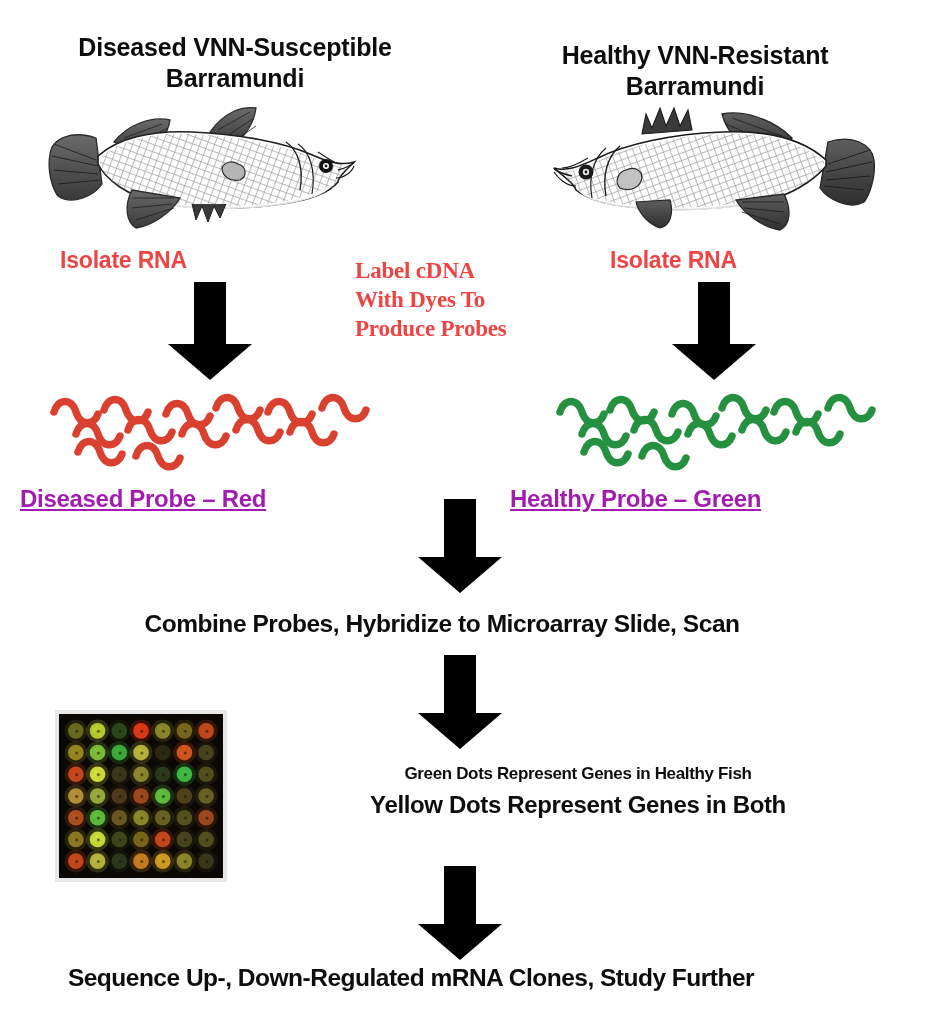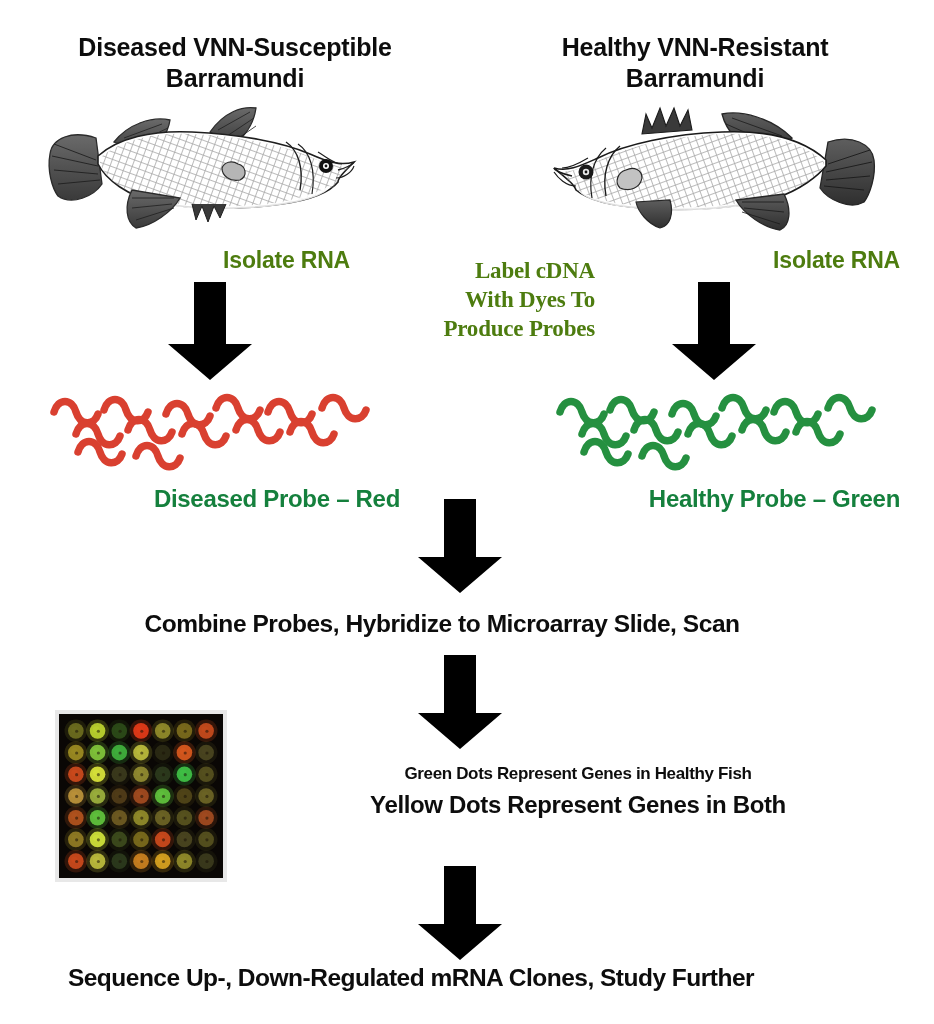--- a/index.html
+++ b/index.html
@@ -25,31 +25,32 @@
     font-size: 25px;
     line-height: 31px;
     color: #0d0d0d;
     text-align: center;
     letter-spacing: -0.2px;
   }
   .step-label {
     font-weight: bold;
     font-size: 23px;
     line-height: 29px;
-    color: #4d7c0f;
-    text-align: right;
+    color: #ef4444;
+    text-align: left;
     letter-spacing: -0.2px;
   }
   .body-label {
     font-weight: bold;
     font-size: 24px;
     line-height: 30px;
-    color: #15803d;
-    text-align: right;
+    color: #a21caf;
+    text-align: left;
     letter-spacing: -0.3px;
+    text-decoration: underline;
   }
   .wide-label {
     font-weight: bold;
     font-size: 24.5px;
     line-height: 31px;
     color: #0d0d0d;
     text-align: center;
     letter-spacing: -0.45px;
     white-space: nowrap;
   }
@@ -62,21 +63,21 @@
 </head>
 <body>
 
 <div id="page">
 
   <div class="abs hdr" style="left:20px; top:32px; width:430px;">
     <div>Diseased VNN-Susceptible</div>
     <div>Barramundi</div>
   </div>
 
-  <div class="abs hdr" style="left:480px; top:32px; width:430px;">
+  <div class="abs hdr" style="left:480px; top:40px; width:430px;">
     <div>Healthy VNN-Resistant</div>
     <div>Barramundi</div>
   </div>
 
   <div class="abs fish-box" style="left:32px; top:104px;">
     <svg width="330" height="128" viewBox="0 0 330 128" aria-hidden="true">
       <defs>
         <pattern id="scaleL" width="7" height="7" patternUnits="userSpaceOnUse" patternTransform="rotate(20)">
           <path d="M0 3.5 L7 3.5 M3.5 0 L3.5 7" stroke="#8c8c8c" stroke-width="0.8" fill="none"></path>
         </pattern>

